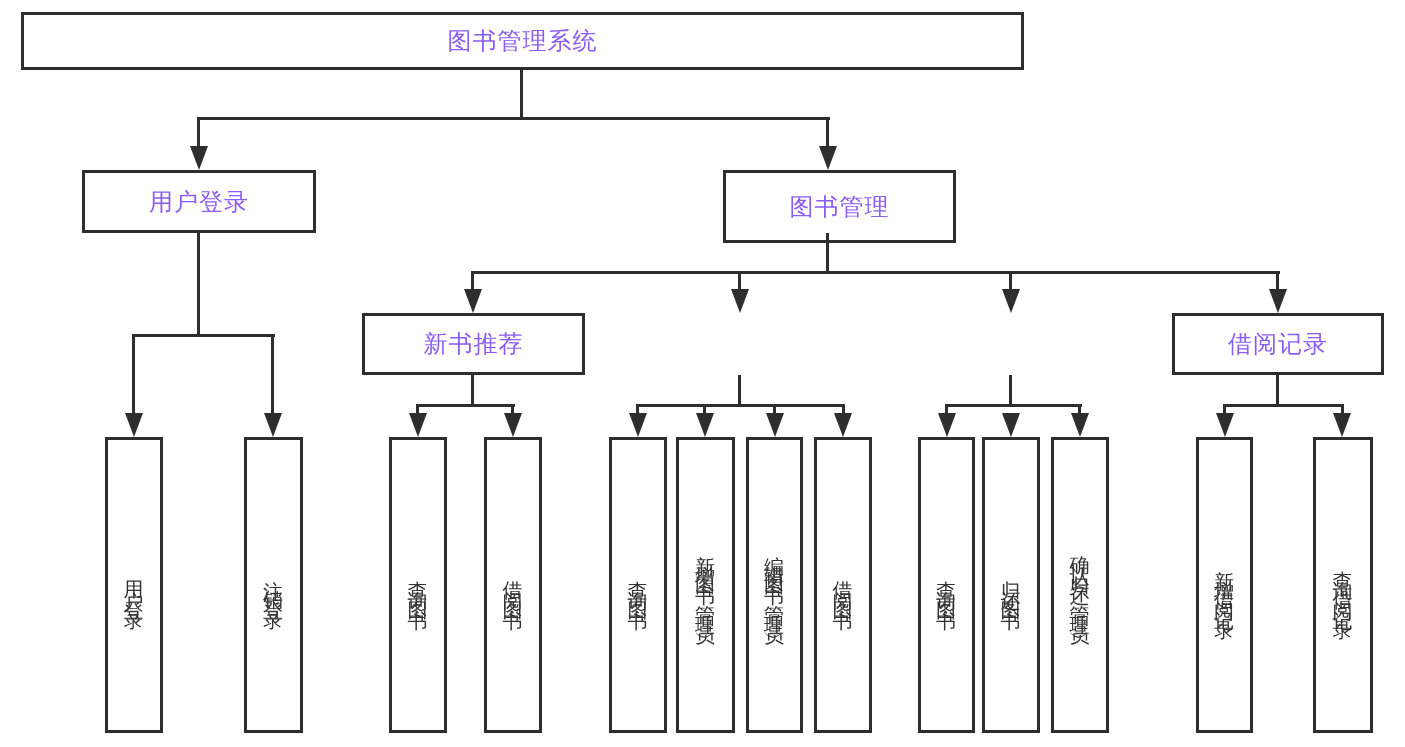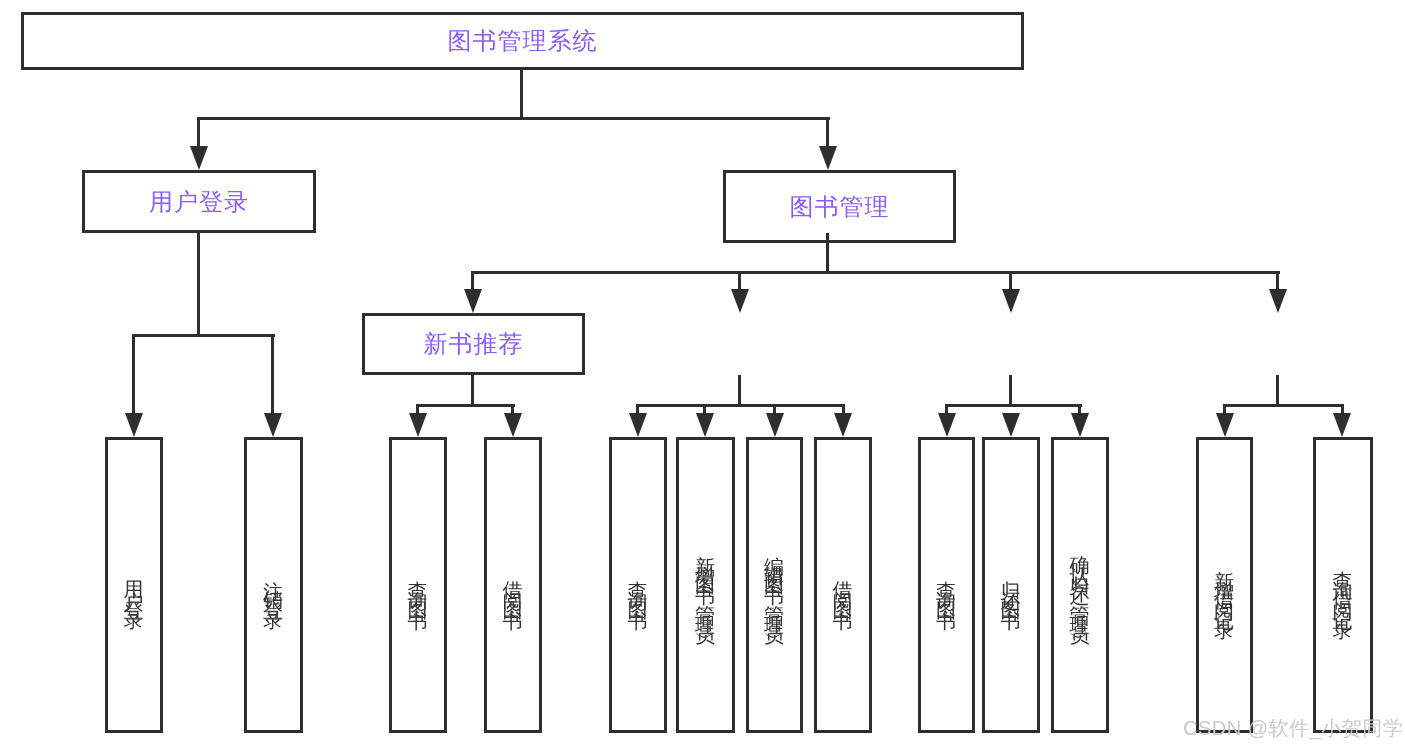--- a/index.html
+++ b/index.html
@@ -94,20 +94,23 @@
     <div class="vline" style="left:1276px;top:271px;height:22px;"></div>
     <div class="arrow" style="left:464px;top:289px;"></div>
     <div class="arrow" style="left:731px;top:289px;"></div>
     <div class="arrow" style="left:1002px;top:289px;"></div>
     <div class="arrow" style="left:1269px;top:289px;"></div>
   </div>
 
   <div class="box" style="left:362px;top:313px;width:223px;height:62px;">
     <span class="hlabel">新书推荐</span>
   </div>
+  <div class="box" style="left:1172px;top:313px;width:212px;height:62px;">
+    <span class="hlabel">借阅记录</span>
+  </div>
 
   <div>
     <div class="vline" style="left:471px;top:375px;height:31px;"></div>
     <div class="hline" style="left:416px;top:404px;width:99px;"></div>
     <div class="vline" style="left:416px;top:404px;height:12px;"></div>
     <div class="vline" style="left:511px;top:404px;height:12px;"></div>
     <div class="arrow" style="left:409px;top:413px;"></div>
     <div class="arrow" style="left:504px;top:413px;"></div>
   </div>
 
@@ -180,15 +183,14 @@
     <span class="vtext">确认归还（管理员）</span>
   </div>
 
   <div class="box" style="left:1196px;top:437px;width:57px;height:296px;">
     <span class="vtext">新增借阅记录</span>
   </div>
   <div class="box" style="left:1313px;top:437px;width:60px;height:296px;">
     <span class="vtext">查询借阅记录</span>
   </div>
 
-  <div class="watermark">CSDN @软件_小贺同学</div>
 
 </div>
 
 </body></html>

